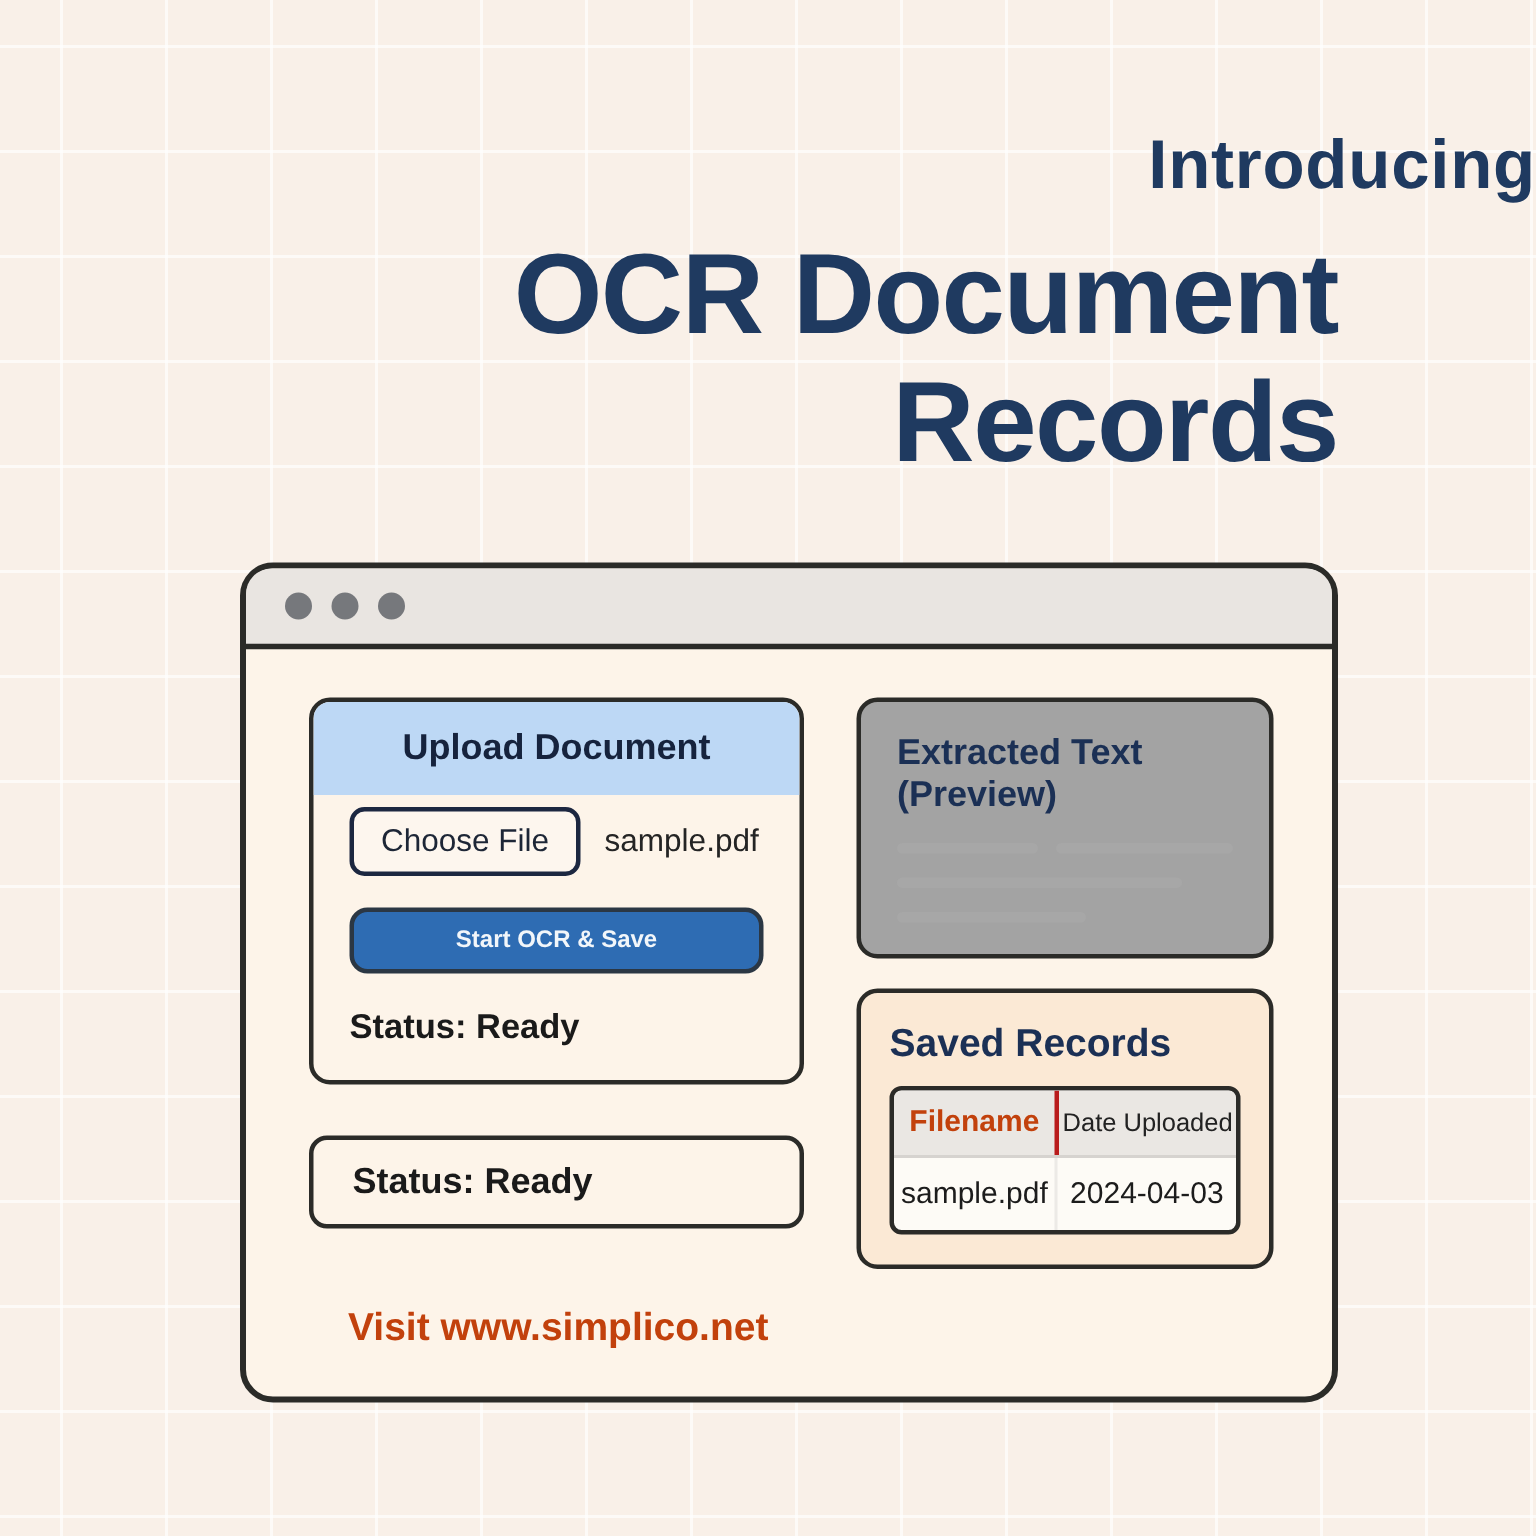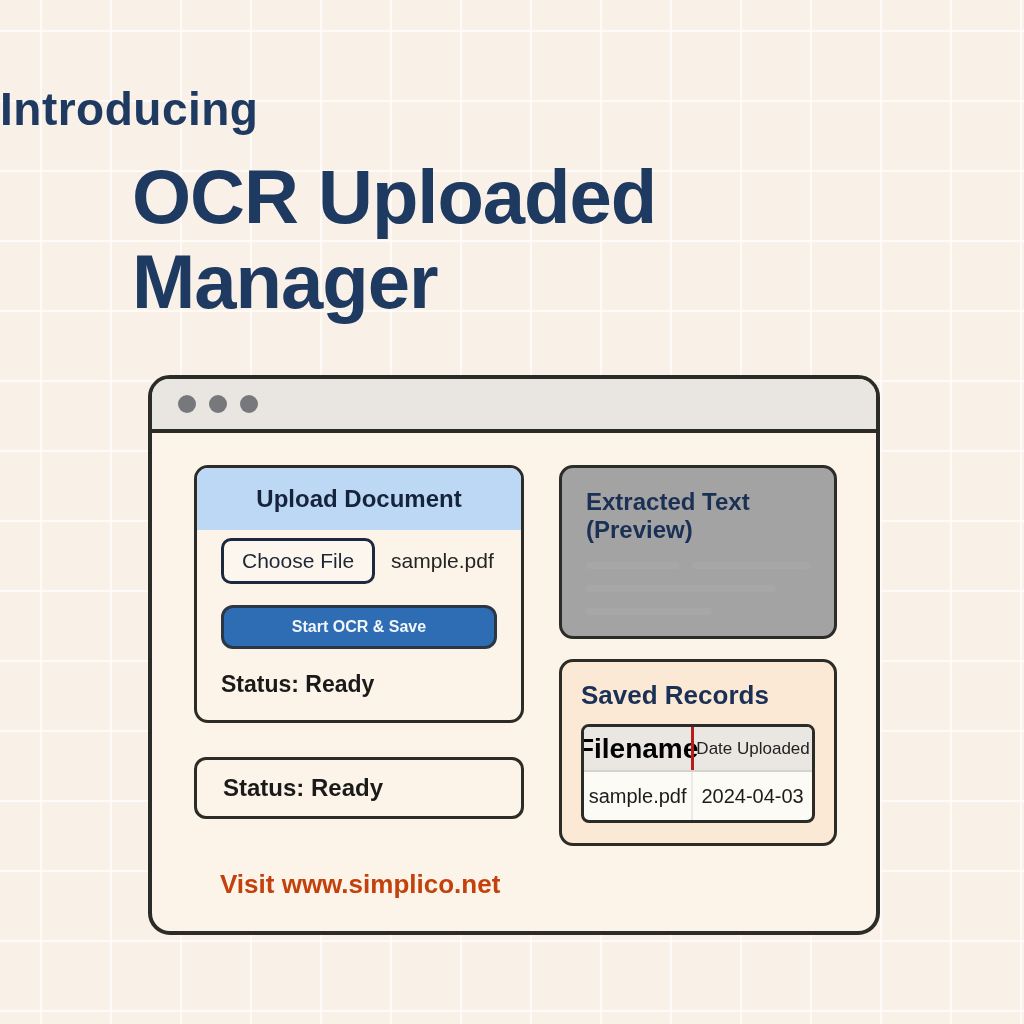--- a/index.html
+++ b/index.html
@@ -6,26 +6,26 @@
   body{
     width:1024px;height:1024px;position:relative;overflow:hidden;
     font-family:"Liberation Sans",sans-serif;
     background-color:#f9f0e8;
     background-image:
       linear-gradient(to right, rgba(255,255,255,0.65) 2px, transparent 2px),
       linear-gradient(to bottom, rgba(255,255,255,0.65) 2px, transparent 2px);
     background-size:70px 70px;
     background-position:40px 30px;
   }
-  .hero{position:absolute;left:0;top:0;width:1024px;text-align:left;color:#1f3a60;}
+  .hero{position:absolute;left:0;top:0;width:1024px;text-align:right;color:#1f3a60;}
   .hero .intro{margin-top:82px;font-size:46px;font-weight:600;letter-spacing:0.5px;}
   .hero .big{margin:18px auto 0;width:760px;font-size:76px;line-height:1.12;font-weight:700;letter-spacing:-1px;}
 
   .window{
-    position:absolute;left:148px;top:375px;width:732px;height:560px;
+    position:absolute;left:160px;top:375px;width:732px;height:560px;
     background:#fdf4e9;border:4px solid #2b2b28;border-radius:22px;
     box-sizing:border-box;
   }
   .titlebar{
     height:50px;background:#e9e5e1;border-bottom:4px solid #2b2b28;
     border-radius:17px 17px 0 0;display:flex;align-items:center;padding-left:26px;gap:13px;
   }
   .dot{width:18px;height:18px;border-radius:50%;background:#76787c;}
   .content{position:relative;width:100%;height:498px;}
 
@@ -67,36 +67,36 @@
   .records-card{left:407px;top:226px;width:278px;height:187px;background:#fbe9d5;padding:18px 19px;}
   .records-title{font-size:26px;font-weight:700;color:#1b3055;}
   .table{
     margin-top:13px;border:3px solid #2b2b28;border-radius:8px;overflow:hidden;
     background:#fdfbf6;
   }
   .trow{display:flex;}
   .thead{background:#eae7e3;border-bottom:2px solid #d6d3cf;}
   .cell{display:flex;align-items:center;justify-content:center;box-sizing:border-box;}
   .c1{width:47%;} .c2{width:53%;}
-  .thead .c1{font-size:28px;font-weight:600;color:#000000;height:43px;}
+  .thead .c1{font-size:20px;font-weight:600;color:#c2410c;height:43px;}
   .thead .c2{font-size:17px;font-weight:500;color:#222;height:43px;border-left:3px solid #b91c1c;}
   .tbody .cell{height:48px;font-size:20px;color:#1c1c1c;}
   .tbody .c2{border-left:2px solid #eceae6;}
 
   .footer-link{
     position:absolute;left:68px;top:436px;font-size:26px;font-weight:700;color:#c2410c;
     cursor:pointer;
   }
 </style>
 </head>
 <body>
 
 <div class="hero">
   <div class="intro">Introducing</div>
-  <div class="big">OCR Uploaded Manager</div>
+  <div class="big">OCR Document Records</div>
 </div>
 
 <div class="window">
   <div class="titlebar">
     <span class="dot"></span>
     <span class="dot"></span>
     <span class="dot"></span>
   </div>
 
   <div class="content">

